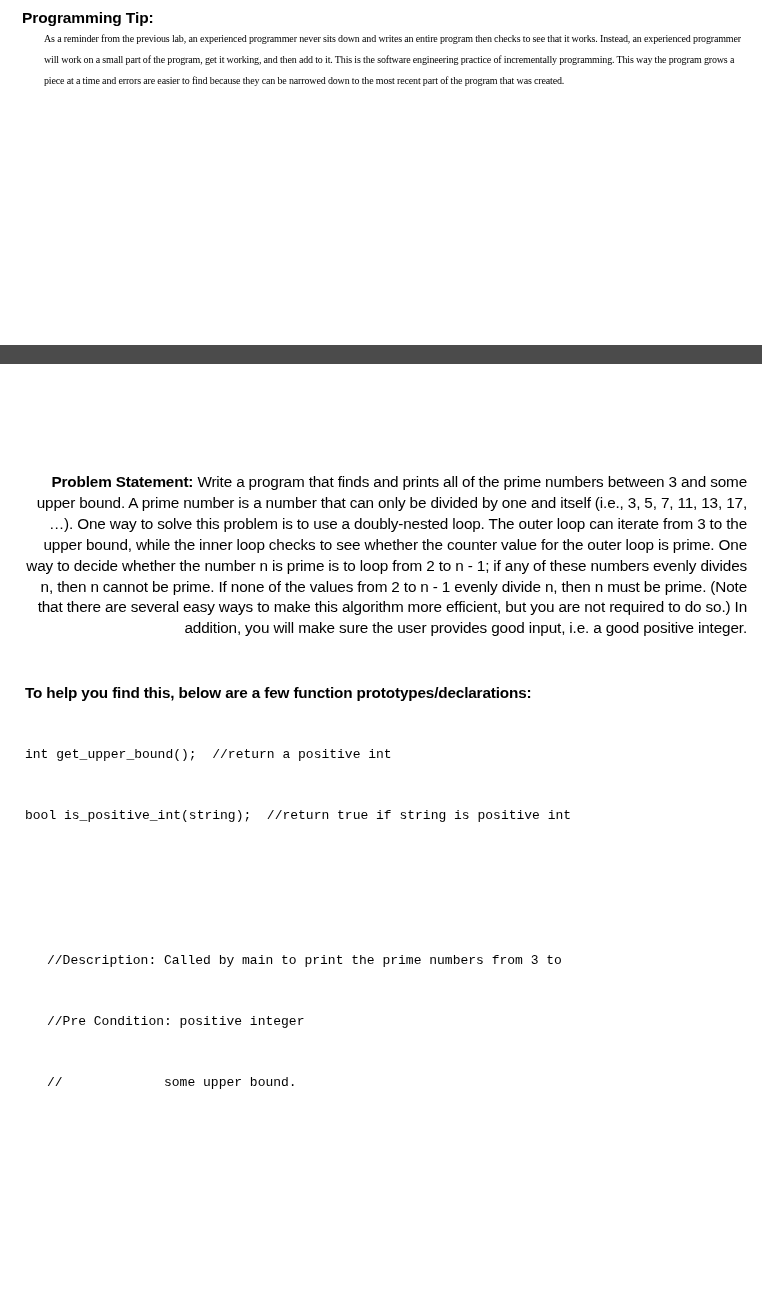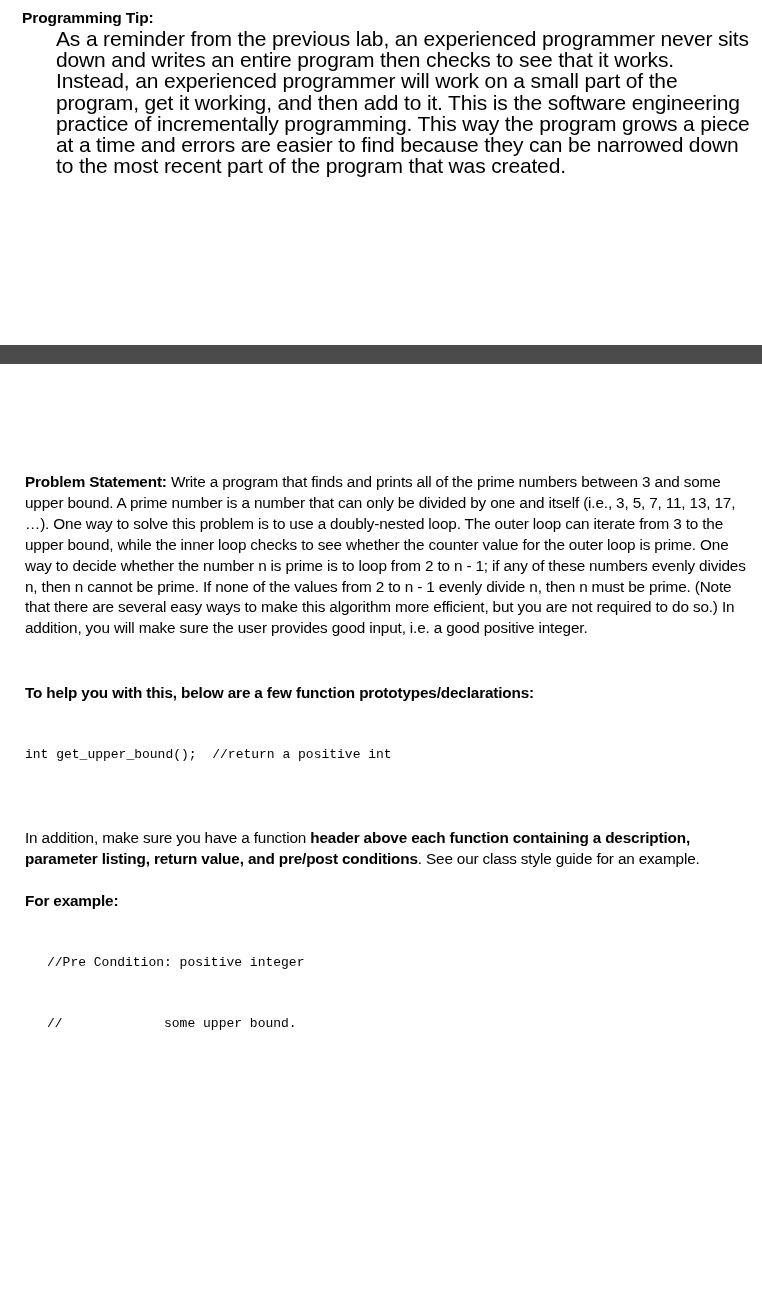--- a/index.html
+++ b/index.html
@@ -31,25 +31,26 @@
     top: 8px;
     width: 724px;
   }
   .tip-heading {
     font-size: 15.5px;
     font-weight: bold;
     line-height: 20px;
     letter-spacing: -0.1px;
   }
   .tip-body {
-    margin-left: 34px;
-    font-size: 21px;
+    margin-left: 22px;
+    font-size: 10px;
     line-height: 21.2px;
     letter-spacing: -0.15px;
     width: 697px;
+    font-family: Liberation Serif, serif;
   }
 
   
   .divider-bar {
     position: absolute;
     left: 0;
     top: 345px;
     width: 762px;
     height: 19px;
     background: #4b4b4b;
@@ -61,21 +62,21 @@
     left: 25px;
     top: 472px;
     width: 722px;
   }
 
   .para {
     font-size: 15.3px;
     line-height: 20.9px;
     letter-spacing: -0.15px;
     margin: 0;
-    text-align: left;
+    text-align: right;
   }
   .para b { font-weight: bold; }
   .gap-lg { height: 22px; }
 
   .bold-head {
     font-size: 15.3px;
     font-weight: bold;
     line-height: 20.9px;
     letter-spacing: -0.15px;
     margin: 0;
@@ -108,35 +109,35 @@
 
   <div class="content">
 
     <p class="para"><b>Problem Statement:</b><span> Write a program that finds and prints all of the prime numbers between 3 and some upper bound. A prime number is a number that can only be divided by one and itself (i.e., 3, 5, 7, 11, 13, 17, …). One way to solve this problem  is to use a doubly-nested loop. The outer loop can iterate from 3 to the upper bound, while the inner loop checks to see whether the counter value for the outer loop is prime. One way to decide whether the number n is prime is to loop from 2 to n - 1; if any of these numbers evenly divides n, then n cannot be prime. If none of the values from 2 to n - 1 evenly divide n, then n must be prime. (Note that there are several  easy ways to make this algorithm more efficient, but you are not required to do so.)  In addition, you will make sure the user provides good input, i.e. a good positive integer.</span></p>
 
     <div class="gap-lg"></div>
 
 
     <div class="gap-lg"></div>
 
-    <p class="bold-head">To help you with this, below are a few function prototypes/declarations:</p>
+    <p class="bold-head">To help you find this, below are a few function prototypes/declarations:</p>
 
     <div class="code-block">
       <span class="code-line">int get_upper_bound();  //return a positive int</span>
+      <span class="code-line">bool is_positive_int(string);  //return true if string is positive int</span>
     </div>
 
     <div class="gap-lg"></div>
 
-    <p class="para"><span>In addition, make sure you have a function </span><b>header above each function containing a description, parameter listing, return value, and pre/post conditions</b><span>.  See our class style guide for an example.</span></p>
 
     <div class="gap-lg"></div>
 
-    <p class="bold-head">For example:</p>
 
     <div class="code-block indented">
+      <span class="code-line">//Description: Called by main to print the prime numbers from 3 to</span>
       <span class="code-line">//Pre Condition: positive integer</span>
       <span class="code-line">//             some upper bound.</span>
       
       
       
     </div>
 
   </div>
 </div>
 

